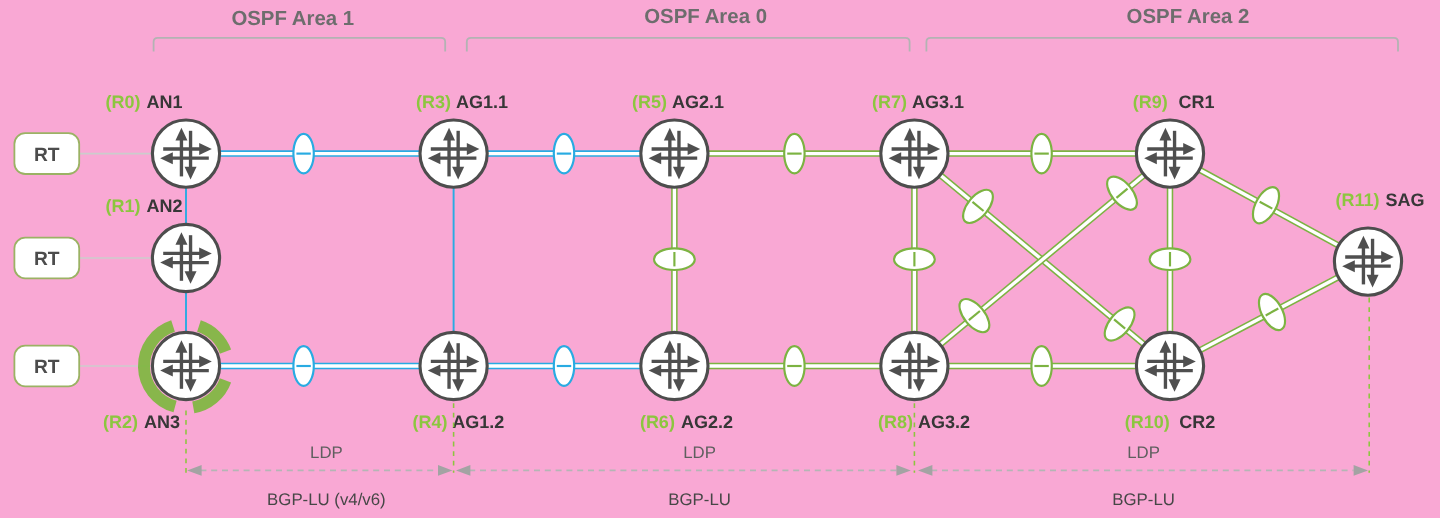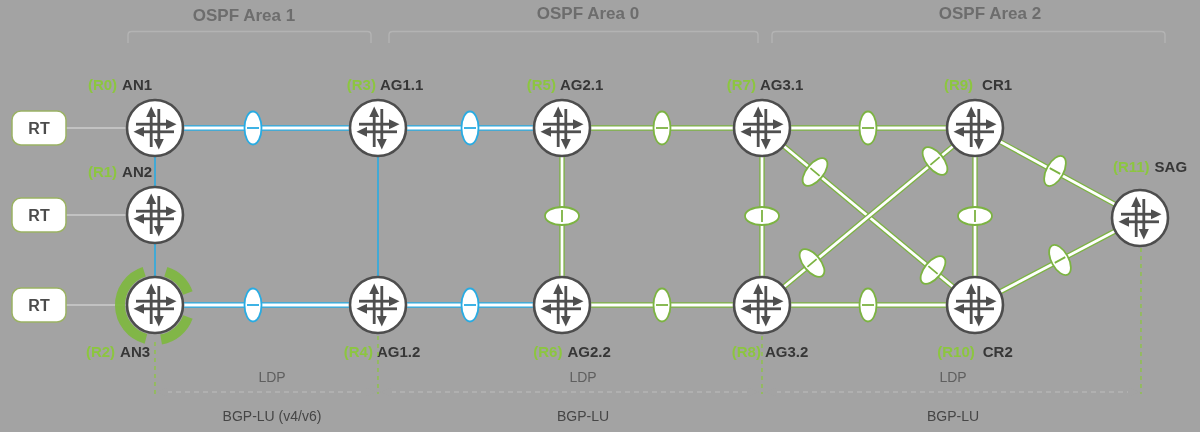--- a/index.html
+++ b/index.html
@@ -1,16 +1,16 @@
 <!DOCTYPE html>
 <html><head>
 <meta charset="utf-8">
 <style>
   html,body{margin:0;padding:0;background:#fff;}
-  .canvas{width:1200px;height:432px;position:relative;background:#a3a3a3;overflow:hidden;}
+  .canvas{width:1200px;height:432px;position:relative;background:#f9a8d4;overflow:hidden;}
   svg{display:block;}
   text{font-family:"Liberation Sans",sans-serif;}
   .hdr{font-size:17px;font-weight:600;fill:#6d6d6d;}
   .bracket{fill:none;stroke:#b3b3b3;stroke-width:1.5;}
   .rid{fill:#8cc63f;font-weight:600;}
   .nname{fill:#373737;font-weight:600;}
   .nodelabel{font-size:15px;}
   .rtbox{fill:#ffffff;stroke:#9bb264;stroke-width:1.5;}
   .rttext{font-size:16px;font-weight:600;fill:#4c4c4c;}
   .conn{stroke:#cccccc;stroke-width:1.3;}

